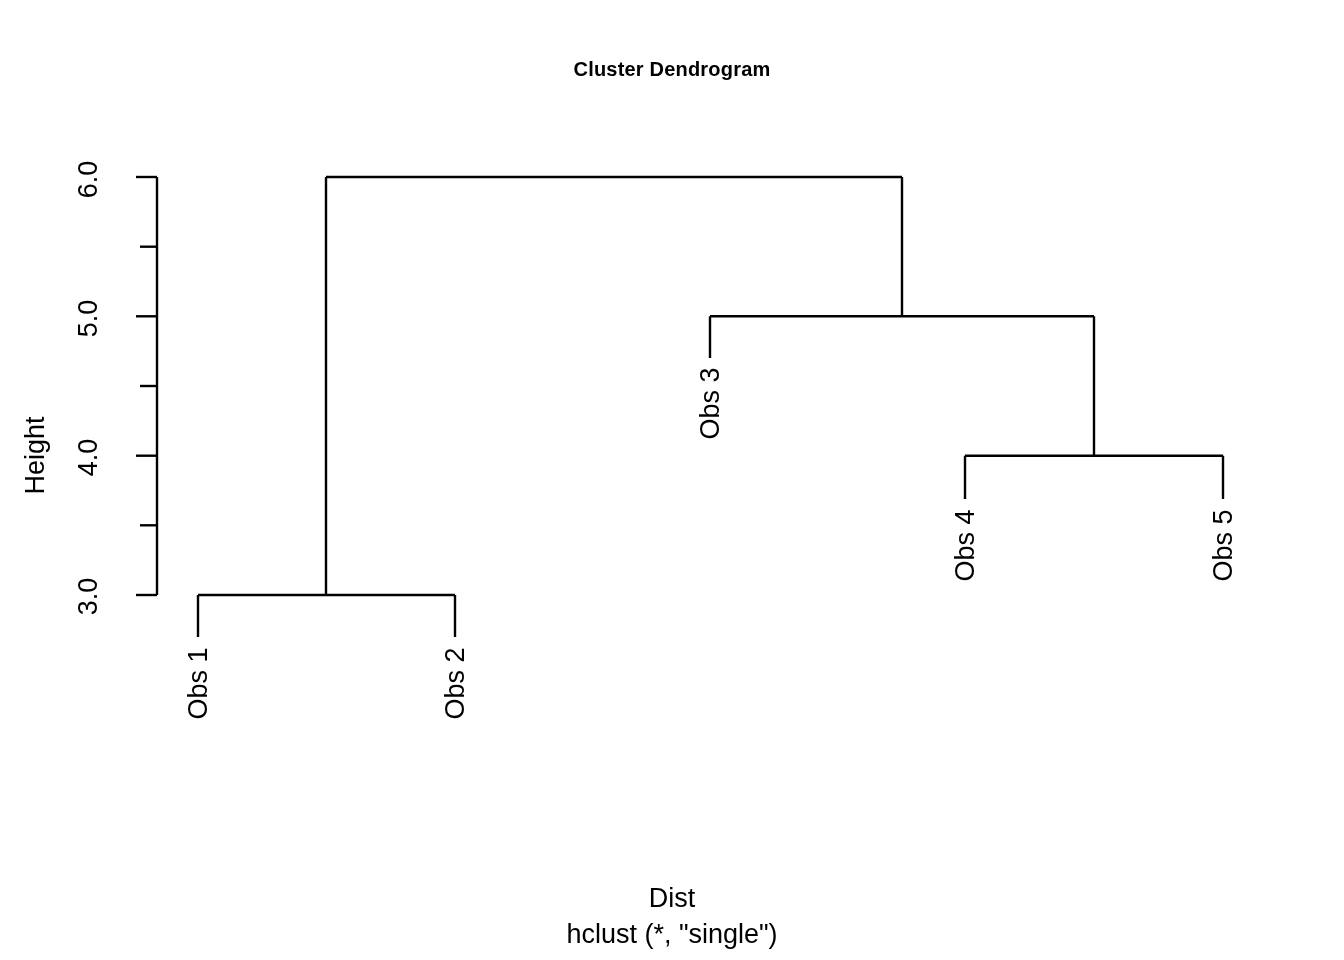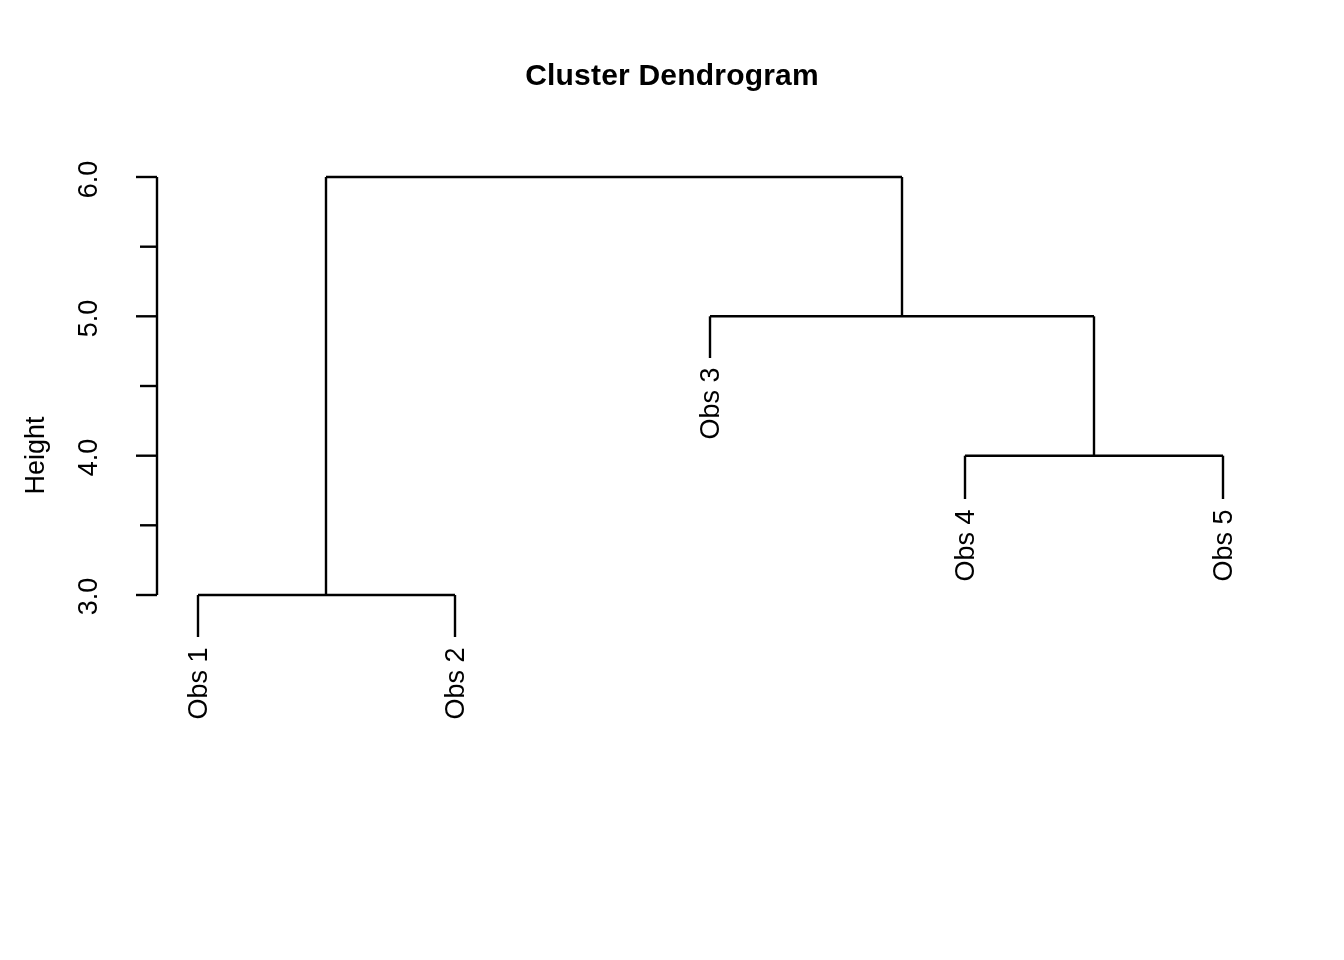--- a/index.html
+++ b/index.html
@@ -30,21 +30,21 @@
     width: 1344px;
     height: 960px;
     display: block;
   }
   .chart-title {
     position: absolute;
     left: 0;
     top: 58px;
     width: 1344px;
     text-align: center;
-    font-size: 30px;
+    font-size: 20px;
     font-weight: bold;
     letter-spacing: 0.2px;
     white-space: pre;
   }
   .xlab-block {
     position: absolute;
     left: 0;
     top: 880px;
     width: 1344px;
     text-align: center;
@@ -96,20 +96,24 @@
   <div class="tick-label" style="left:58px; top:303px; width:60px;">5.0</div>
   <div class="tick-label" style="left:58px; top:442px; width:60px;">4.0</div>
   <div class="tick-label" style="left:58px; top:581px; width:60px;">3.0</div>
 
   <div class="leaf-label" style="left:150px; top:668px; width:96px;">Obs 1</div>
   <div class="leaf-label" style="left:407px; top:668px; width:96px;">Obs 2</div>
   <div class="leaf-label" style="left:662px; top:388px; width:96px;">Obs 3</div>
   <div class="leaf-label" style="left:917px; top:530px; width:96px;">Obs 4</div>
   <div class="leaf-label" style="left:1175px; top:530px; width:96px;">Obs 5</div>
 
+  <div class="xlab-block">
+    <div class="xlab-line1">Dist</div>
+    <div class="xlab-line2">hclust (*, "single")</div>
+  </div>
 
   <svg class="plot-canvas" viewBox="0 0 1344 960">
     <g id="axis-group" fill="none" stroke="#000000" stroke-width="2.4" stroke-linecap="butt">
 
       <line x1="157" y1="177" x2="157" y2="595"></line>
 
       <line x1="136" y1="177" x2="157" y2="177"></line>
       <line x1="136" y1="316.3" x2="157" y2="316.3"></line>
       <line x1="136" y1="455.7" x2="157" y2="455.7"></line>
       <line x1="136" y1="595" x2="157" y2="595"></line>

